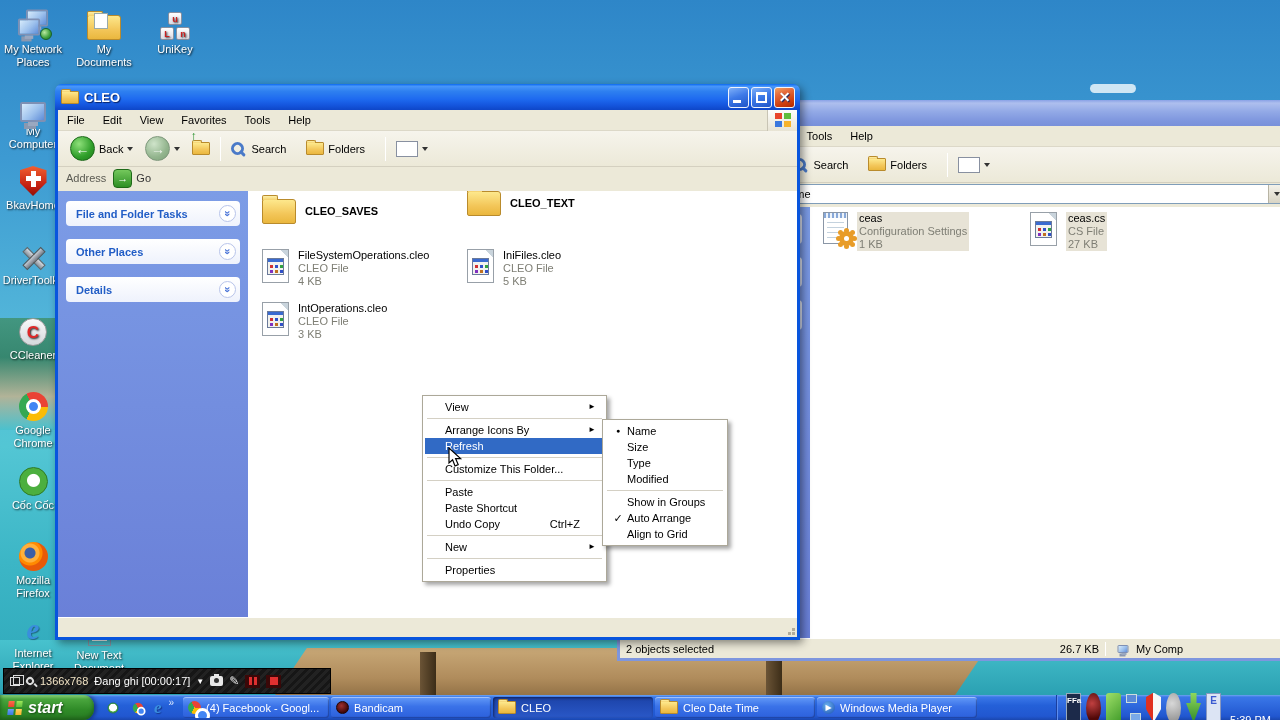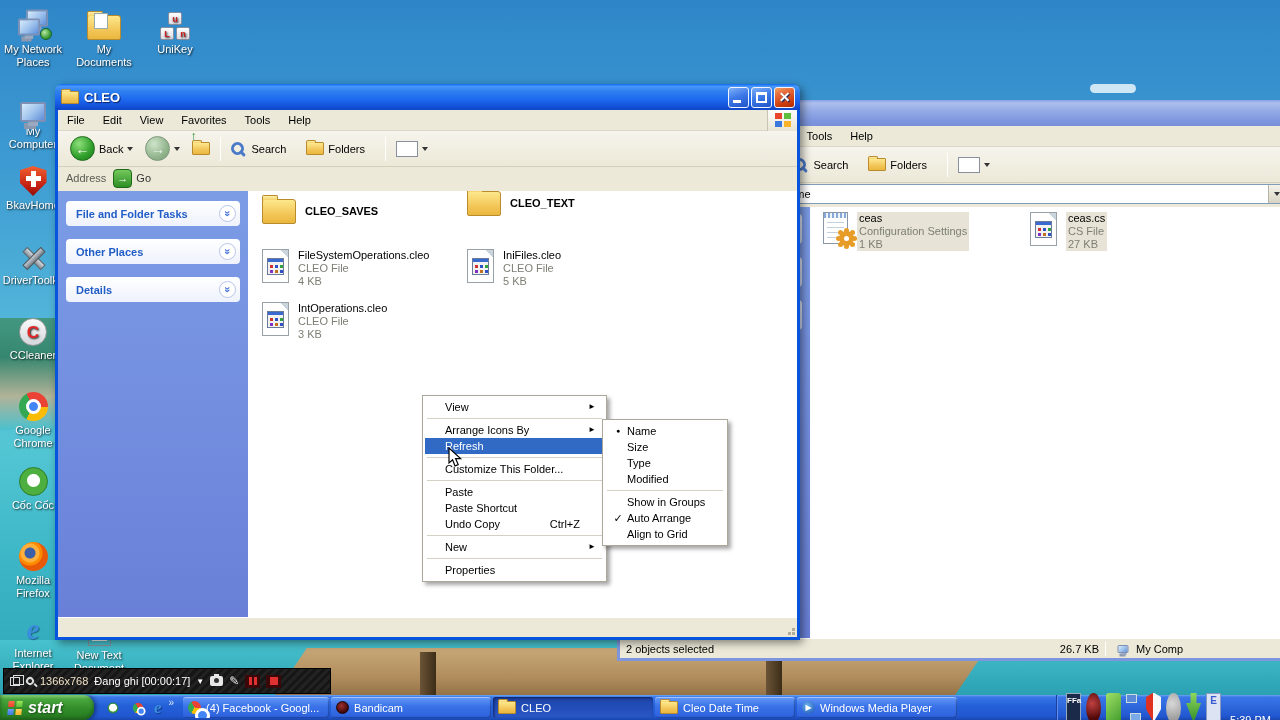--- a/index.html
+++ b/index.html
@@ -678,21 +678,21 @@
     <span>(4) Facebook - Googl...</span>
   </div>
   <div class="tkbtn" style="width:160px;">
     <span class="tk-ico-band"></span>
     <span>Bandicam</span>
   </div>
   <div class="tkbtn active" style="width:160px;">
     <span class="folder fsm"></span>
     <span>CLEO</span>
   </div>
-  <div class="tkbtn" style="width:140px;">
+  <div class="tkbtn" style="width:160px;">
     <span class="folder fsm"></span>
     <span>Cleo Date Time</span>
   </div>
   <div class="tkbtn" style="width:160px;">
     <span class="wmp-ico">▶</span>
     <span>Windows Media Player</span>
   </div>
   <div class="tray">
     <span class="ti ti-ffa">FFa</span>
     <span class="ti ti-band"></span>

